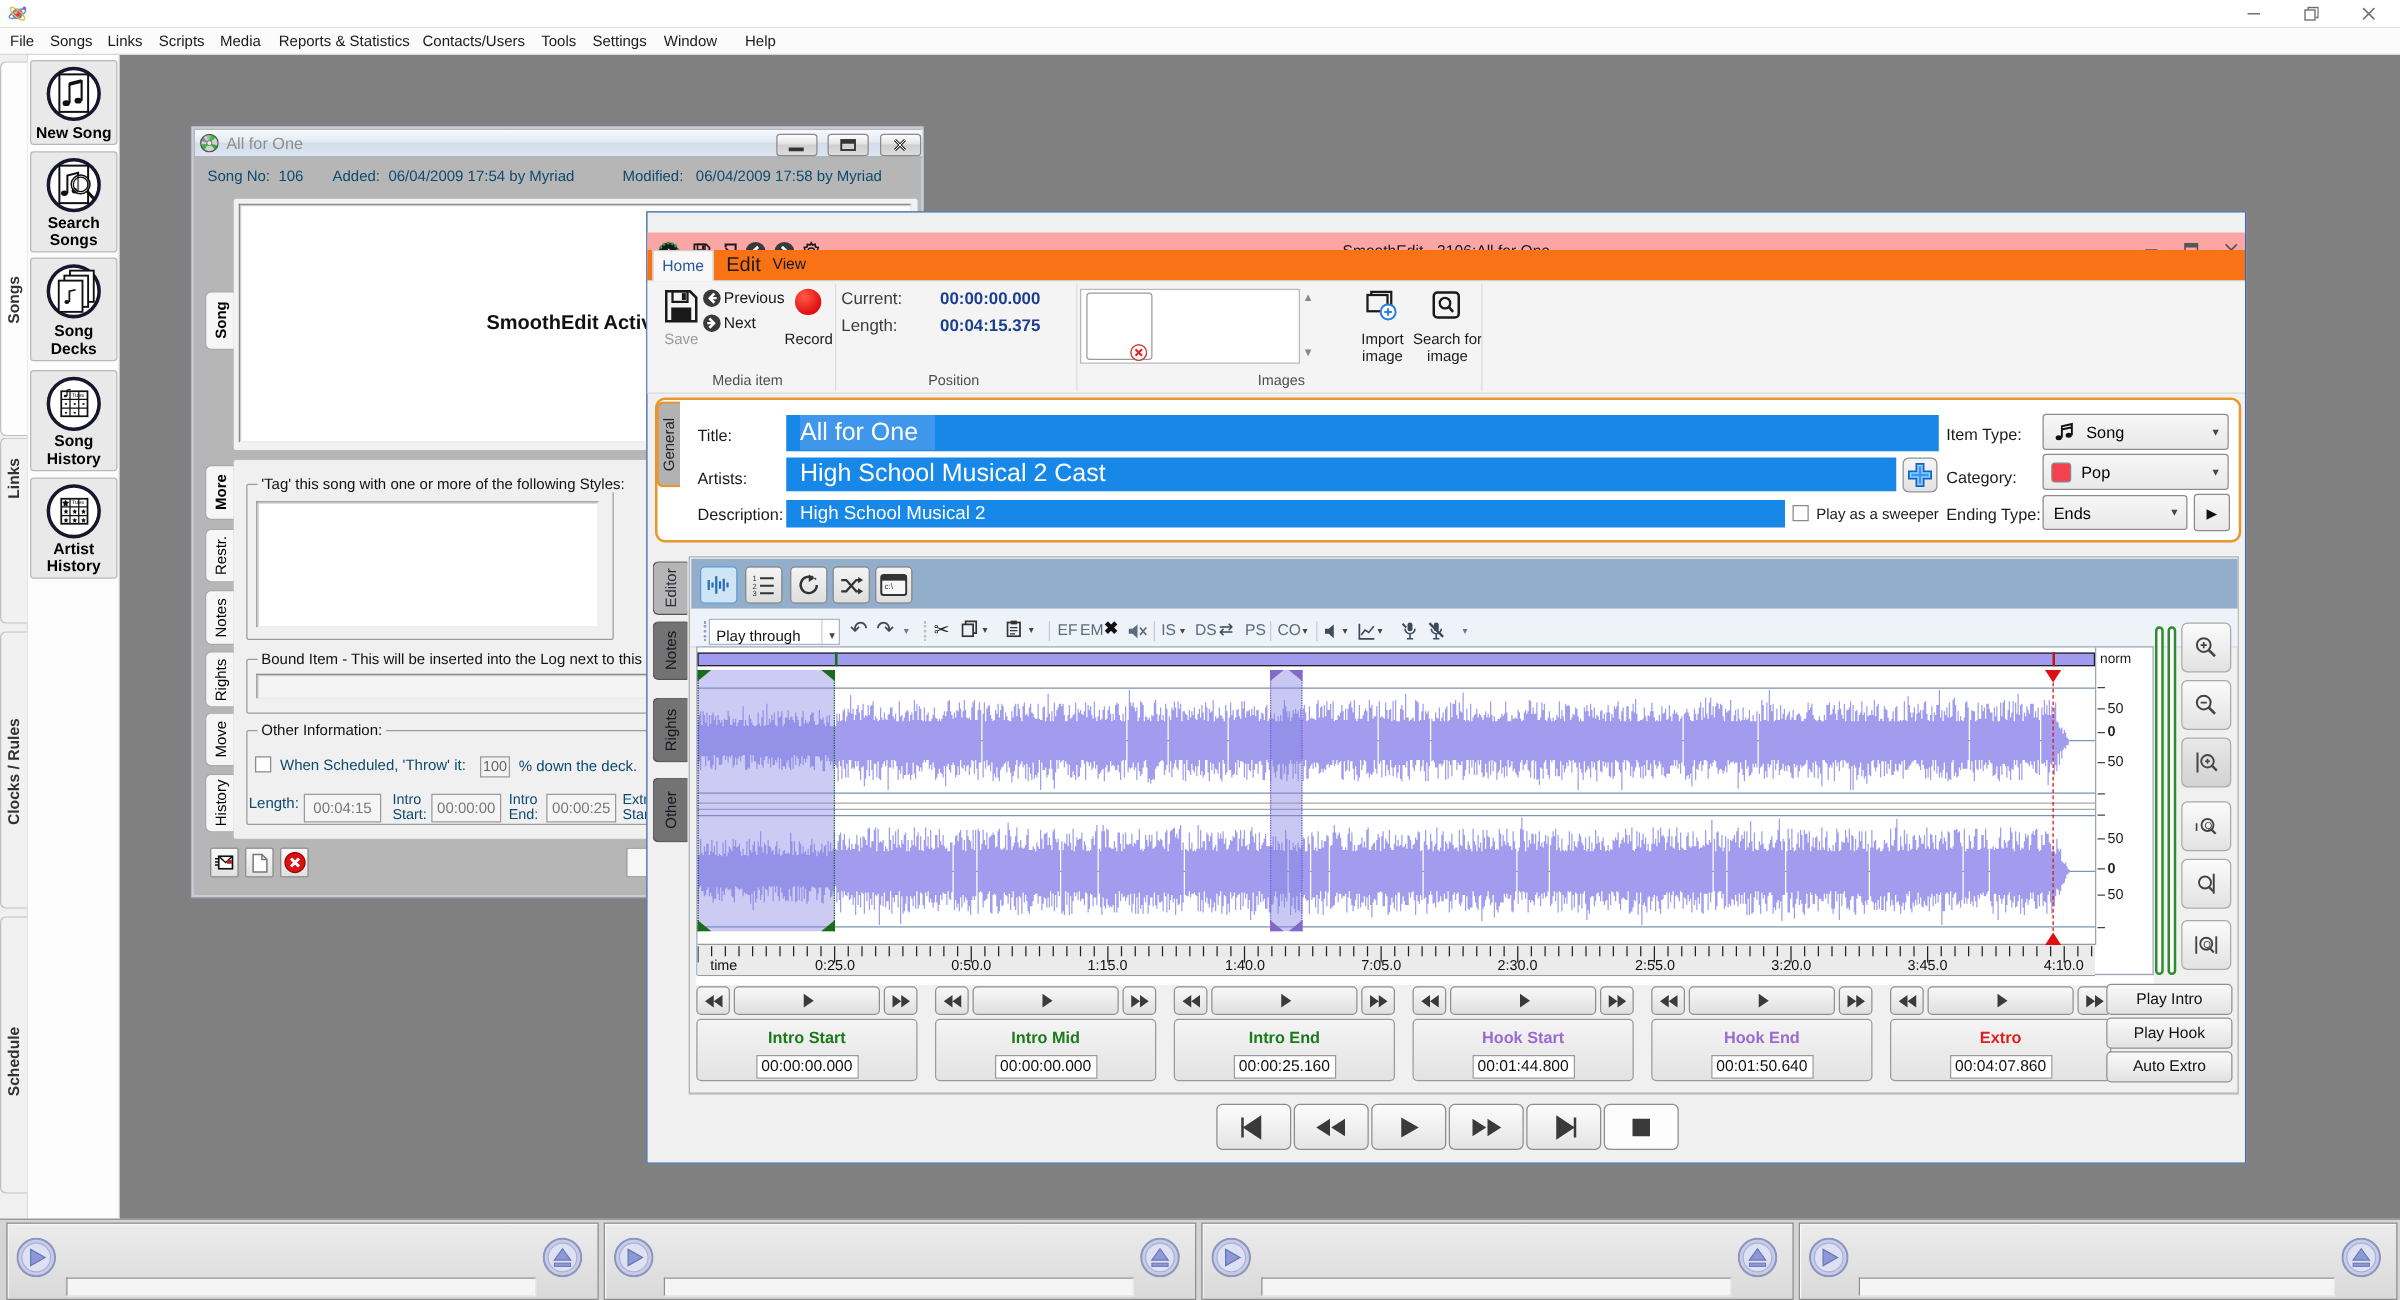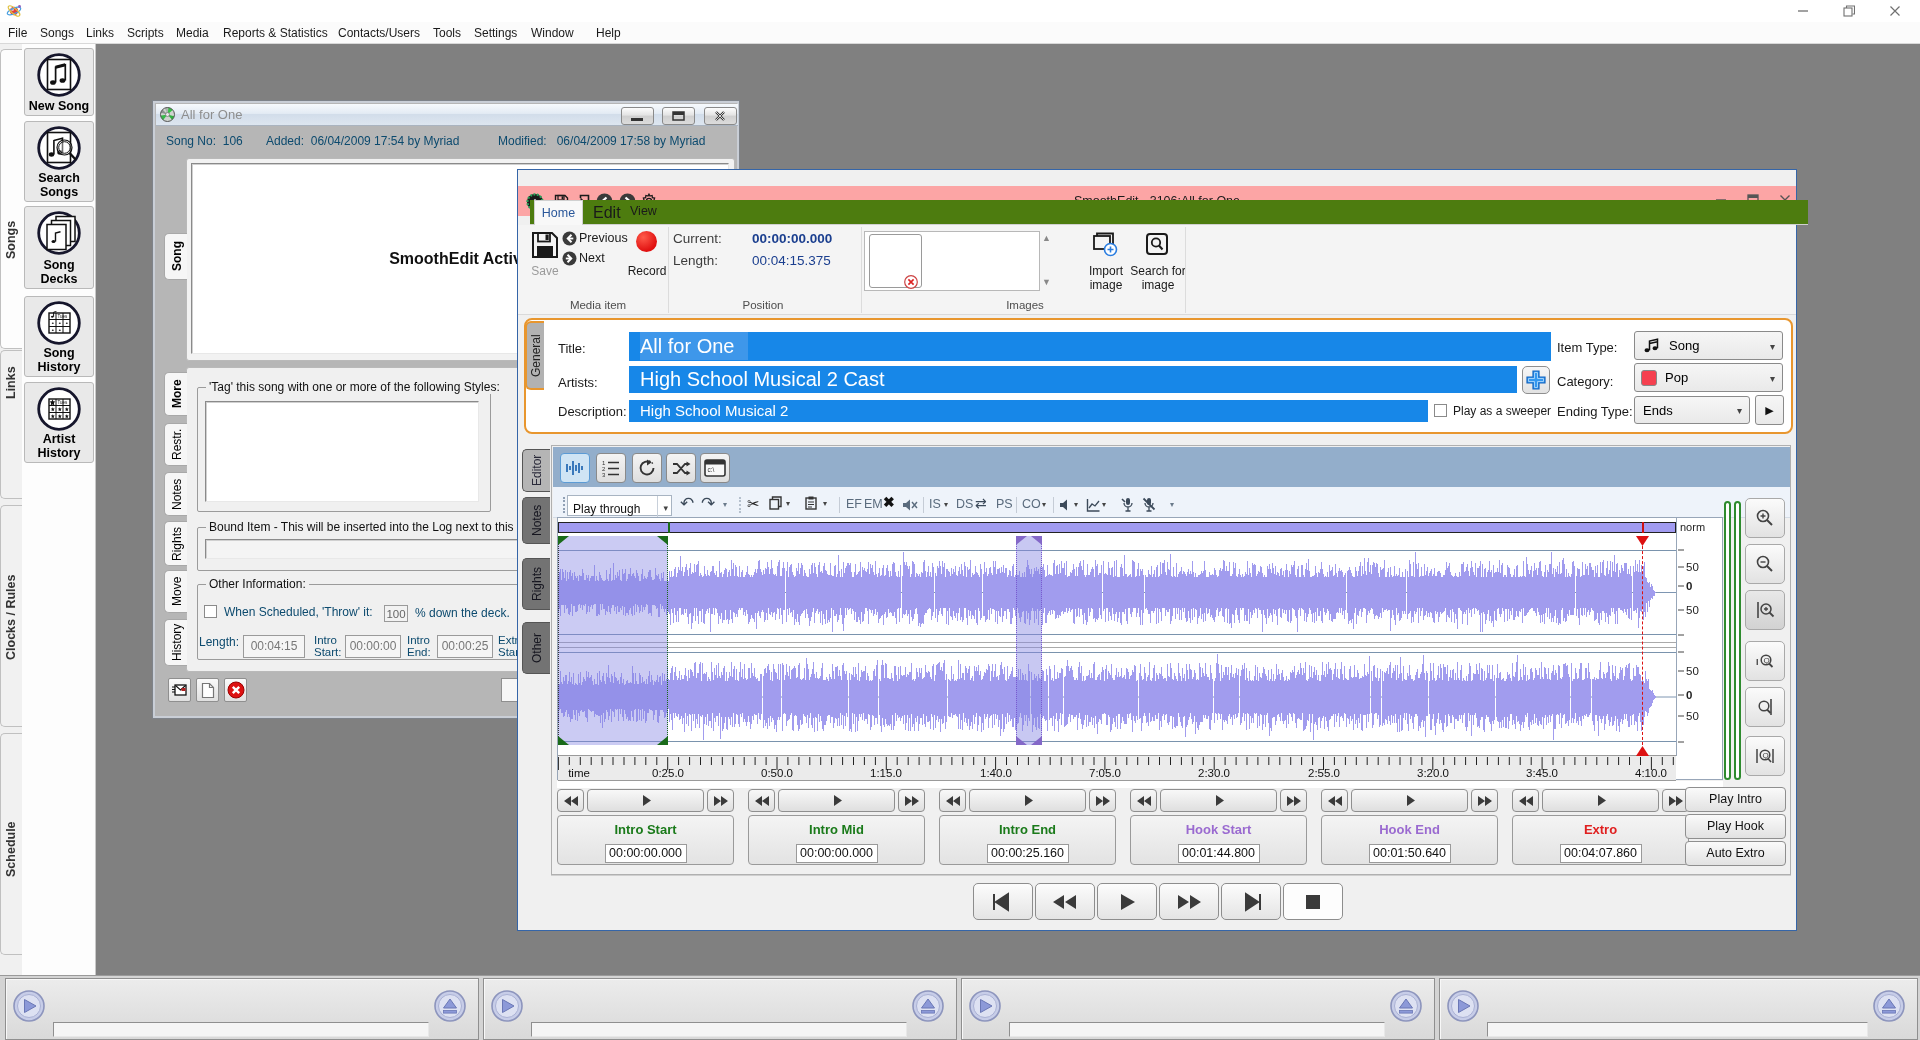--- a/index.html
+++ b/index.html
@@ -27,21 +27,21 @@
 .afo .tbtn{position:absolute;top:3px;width:33px;height:18px;background:linear-gradient(#fdfdfd,#e3e3e3 45%,#cfcfcf 50%,#dcdcdc);border:1px solid #8a8a8a;border-radius:3px}
 .afotxt{position:absolute;font-size:12px;color:#0c4a6e}
 .gbox{position:absolute;border:1px solid #9b9b9b;border-radius:2px}
 .gbox .glab{position:absolute;top:-8px;left:8px;background:#f0f0f0;padding:0 3px;font-size:12px;color:#111;white-space:nowrap}
 .sunken{background:#fff;border:1px solid #8a8a8a;border-bottom-color:#e8e8e8;border-right-color:#e8e8e8;box-shadow:inset 1px 1px 0 #d0d0d0}
 .ltab{position:absolute;background:#f6f6f6;border:1px solid #a8a8a8;border-right:none;border-radius:5px 0 0 5px}
 .ltab .t{position:absolute;left:1px;top:0;width:100%;height:100%;display:flex;align-items:center;justify-content:center;writing-mode:vertical-rl;transform:rotate(180deg);font-size:12px;color:#000;white-space:nowrap}
 
 .se{left:517px;top:169px;width:1280px;height:762px;background:#f0f0f0;border:1px solid #3565a8}
 .se .ttl{position:absolute;left:0;top:16px;width:100%;height:30px;background:#fca5a5}
-.se .tabrow{position:absolute;left:12px;top:30px;width:100%;height:25px;background:#4d7c0f;border-bottom:1px solid #d0d0d0}
+.se .tabrow{position:absolute;left:0;top:30px;width:100%;height:25px;background:#f97316;border-bottom:1px solid #d0d0d0}
 .se .ribbon{position:absolute;left:0;top:55px;width:100%;height:90px;background:#f4f4f4;border-bottom:1px solid #dadada}
 .rlab{position:absolute;font-size:11.5px;color:#4e4e4e;text-align:center}
 .rsep{position:absolute;top:60px;width:1px;height:84px;background:#dcdcdc}
 .genpanel{position:absolute;left:6px;top:148px;width:1269px;height:116px;background:#fff;border:2px solid #e8962e;border-radius:8px}
 .bluefield{position:absolute;background:#1787e8;color:#fff;overflow:hidden;white-space:nowrap}
 .flab{position:absolute;font-size:13px;color:#1a1a1a}
 .dd{position:absolute;background:linear-gradient(#f6f6f6,#e9e9e9);border:1px solid #8a8a8a;border-radius:3px}
 .dd .cv{position:absolute;right:7px;top:50%;transform:translateY(-50%);font-size:10px;color:#444}
 .edpanel{position:absolute;left:33px;top:275px;width:1240px;height:430px;background:#f0f0f0;border:1px solid #b0b0b0;box-shadow:0 1px 0 #cfcfcf}
 .edhdr{position:absolute;left:1px;top:1px;width:1237px;height:40px;background:#93aecb}
@@ -407,21 +407,21 @@
           <rect x="3.8" y="6.6" width="5.5" height="1.8" fill="#fff"></rect>
         </svg></div>
       <div style="position:absolute;left:61px;top:26px;font-size:12.5px;color:#1a1a1a">Next</div>
       <div style="position:absolute;left:118px;top:6px;width:21px;height:21px;border-radius:50%;background:radial-gradient(circle at 35% 30%,#ff5a4a,#e01010 70%)"></div>
       <div class="rlab" style="left:100px;top:39px;width:58px;color:#1a1a1a;font-size:12px">Record</div>
       <div class="rlab" style="left:50px;top:74px;width:60px">Media item</div>
       <div class="rsep" style="left:150px;top:2px;height:86px"></div>
       <div style="position:absolute;left:155px;top:6px;font-size:13.5px;color:#3c3c3c">Current:</div>
       <div style="position:absolute;left:155px;top:28px;font-size:13.5px;color:#3c3c3c">Length:</div>
       <div style="position:absolute;left:234px;top:6px;font-size:13.5px;font-weight:bold;color:#1b3f8f">00:00:00.000</div>
-      <div style="position:absolute;left:234px;top:28px;font-size:13.5px;font-weight:normal;color:#1b3f8f">00:04:15.375</div>
+      <div style="position:absolute;left:234px;top:28px;font-size:13.5px;font-weight:bold;color:#1b3f8f">00:04:15.375</div>
       <div class="rlab" style="left:215px;top:74px;width:60px">Position</div>
       <div class="rsep" style="left:343px;top:2px;height:86px"></div>
       <div style="position:absolute;left:346px;top:6px;width:176px;height:60px;background:#fff;border:1px solid #b8b8b8"></div>
       <div style="position:absolute;left:351px;top:9px;width:53px;height:54px;background:#fff;border:1px solid #9a9a9a;border-radius:3px"></div>
       <div style="position:absolute;left:386px;top:50px"><svg width="14" height="14" viewBox="0 0 14 14" style="">
           <circle cx="7" cy="7" r="6.3" fill="#fff" stroke="#c44" stroke-width="1.2"></circle>
           <path d="M4.4 4.4l5.2 5.2M9.6 4.4l-5.2 5.2" stroke="#d22" stroke-width="1.6"></path>
         </svg></div>
       <div style="position:absolute;left:524px;top:8px;font-size:9px;color:#888">▲</div>
       <div style="position:absolute;left:524px;top:52px;font-size:9px;color:#888">▼</div>

